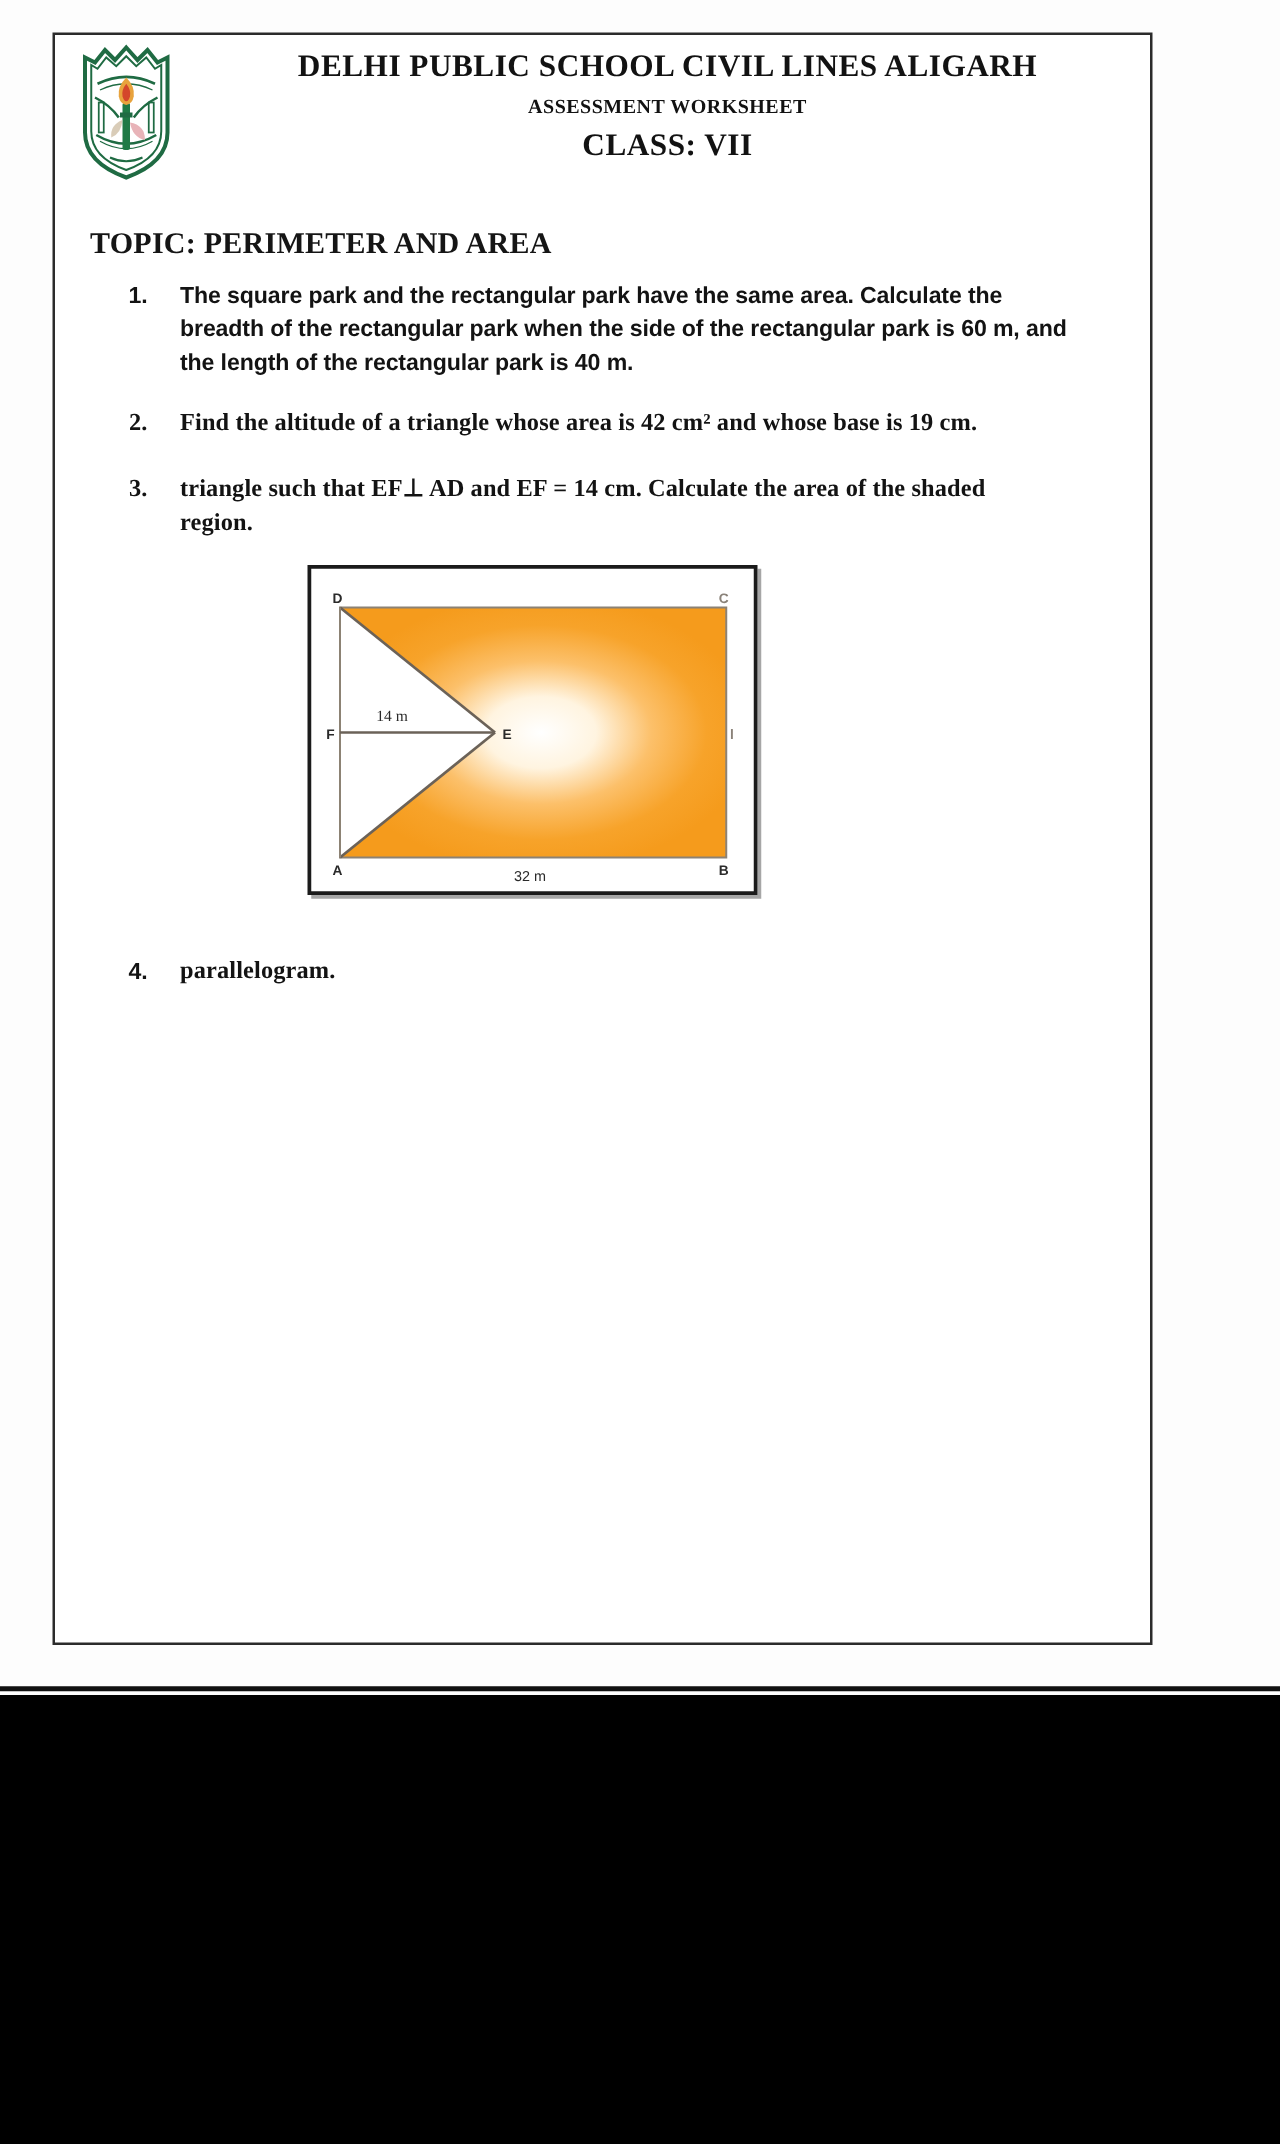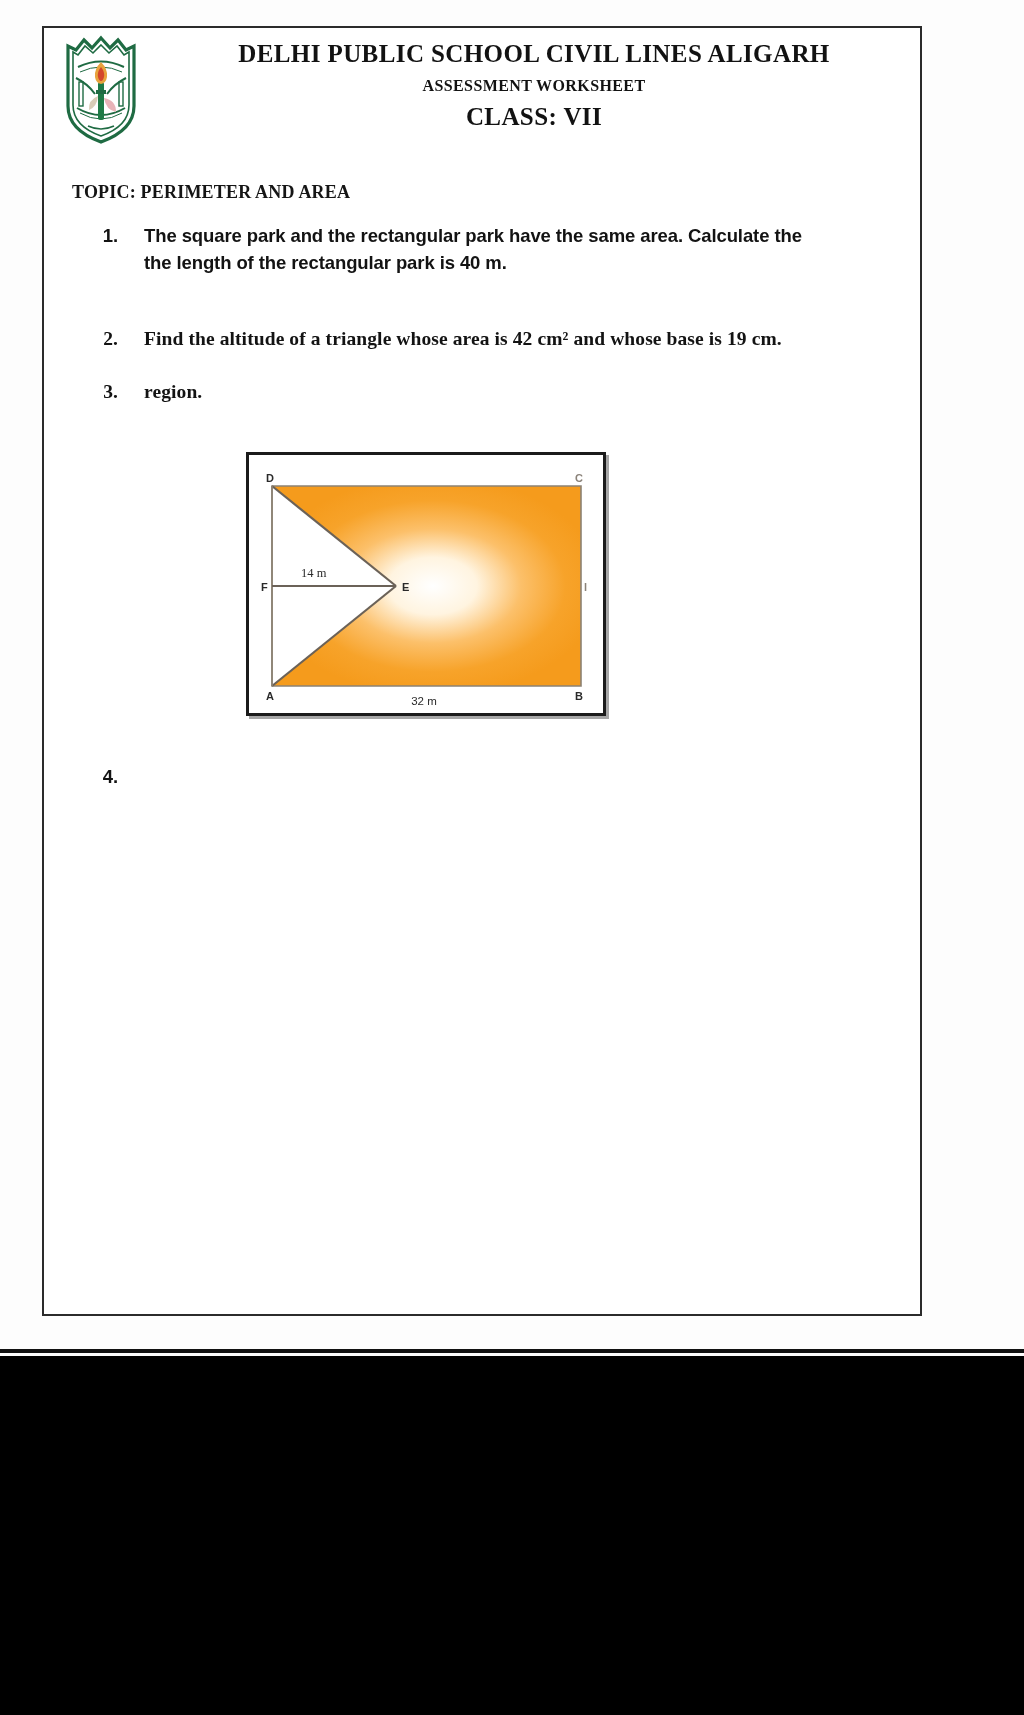--- a/index.html
+++ b/index.html
@@ -103,21 +103,21 @@
   .title-2 { font-size: 16px; line-height: 31px; }
   .title-3 { font-size: 25px; line-height: 31px; }
 
   
   .topic {
     position: absolute;
     left: 72px;
     top: 182px;
     font-family: "Liberation Serif", serif;
     font-weight: bold;
-    font-size: 18px;
+    font-size: 24px;
     color: #151515;
     letter-spacing: 0.2px;
   }
 
   
   .q {
     position: absolute;
     color: #131313;
   }
   .q-num {
@@ -233,34 +233,36 @@
       <div class="title-line title-3">CLASS: VII</div>
     </div>
   </div>
 
   <div class="topic">TOPIC: PERIMETER AND AREA</div>
 
   <div id="q1" class="q sans">
     <span class="q-num">1.</span>
     <div class="q-body">
       <div class="q-line">The square park and the rectangular park have the same area. Calculate the</div>
+      <div class="q-line">breadth of the rectangular park when the side of the rectangular park is 60 m, and</div>
       <div class="q-line">the length of the rectangular park is 40 m.</div>
     </div>
   </div>
 
   <div id="q2" class="q serif">
     <span class="q-num">2.</span>
     <div class="q-body">
       <div class="q-line">Find the altitude of a triangle whose area is 42 cm² and whose base is 19 cm.</div>
     </div>
   </div>
 
   <div id="q3" class="q serif">
     <span class="q-num">3.</span>
     <div class="q-body">
+      <div class="q-line">triangle such that EF⊥ AD and EF = 14 cm. Calculate the area of the shaded</div>
       <div class="q-line">region.</div>
     </div>
   </div>
 
   <div class="figure-wrap">
     <div class="figure-frame"></div>
     <svg class="figure-svg" width="360" height="264" viewBox="0 0 360 264" xmlns="http://www.w3.org/2000/svg">
       <defs>
         <radialGradient id="shadeGrad" cx="52%" cy="50%" r="55%">
           <stop offset="0%" stop-color="#ffffff"></stop>
@@ -290,20 +292,21 @@
       <text x="338" y="139" font-family="Liberation Sans, sans-serif" font-size="11" font-weight="bold" fill="#8a8279">l</text>
 
       <text x="55" y="125" font-family="Liberation Serif, serif" font-size="12.5" fill="#2a2a2a" id="dim-ef">14 m</text>
       <text x="178" y="253" font-family="Liberation Sans, sans-serif" font-size="11.5" fill="#2a2a2a" text-anchor="middle" id="dim-ab">32 m</text>
     </svg>
   </div>
 
   <div id="q4" class="q">
     <span class="q-num sans">4.</span>
     <div class="q-body">
+      <div class="q-line serif">parallelogram.</div>
     </div>
   </div>
 
   <div class="page-blank"></div>
 
   <div class="bottom-bar-rule"></div>
   <div class="bottom-bar-rule2"></div>
   <div class="bottom-bar"></div>
 
 </div>

